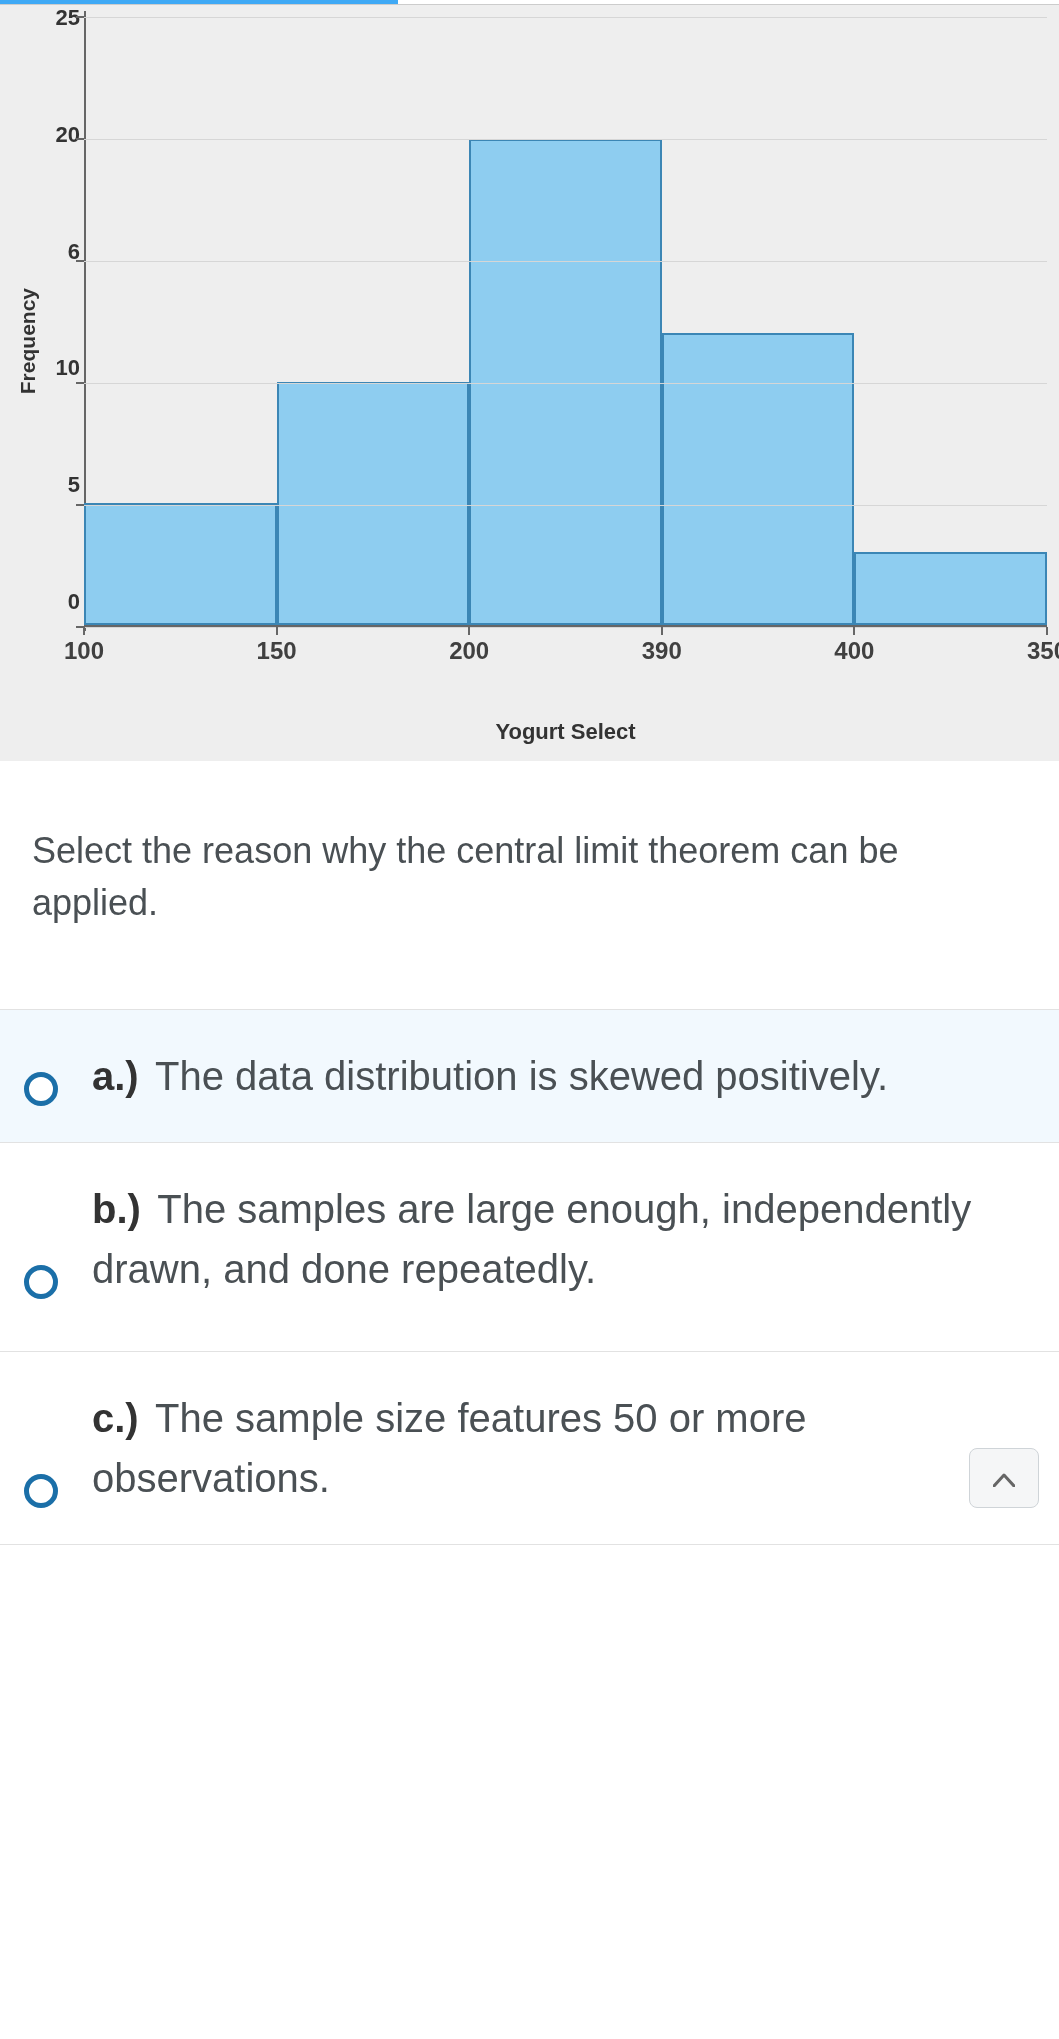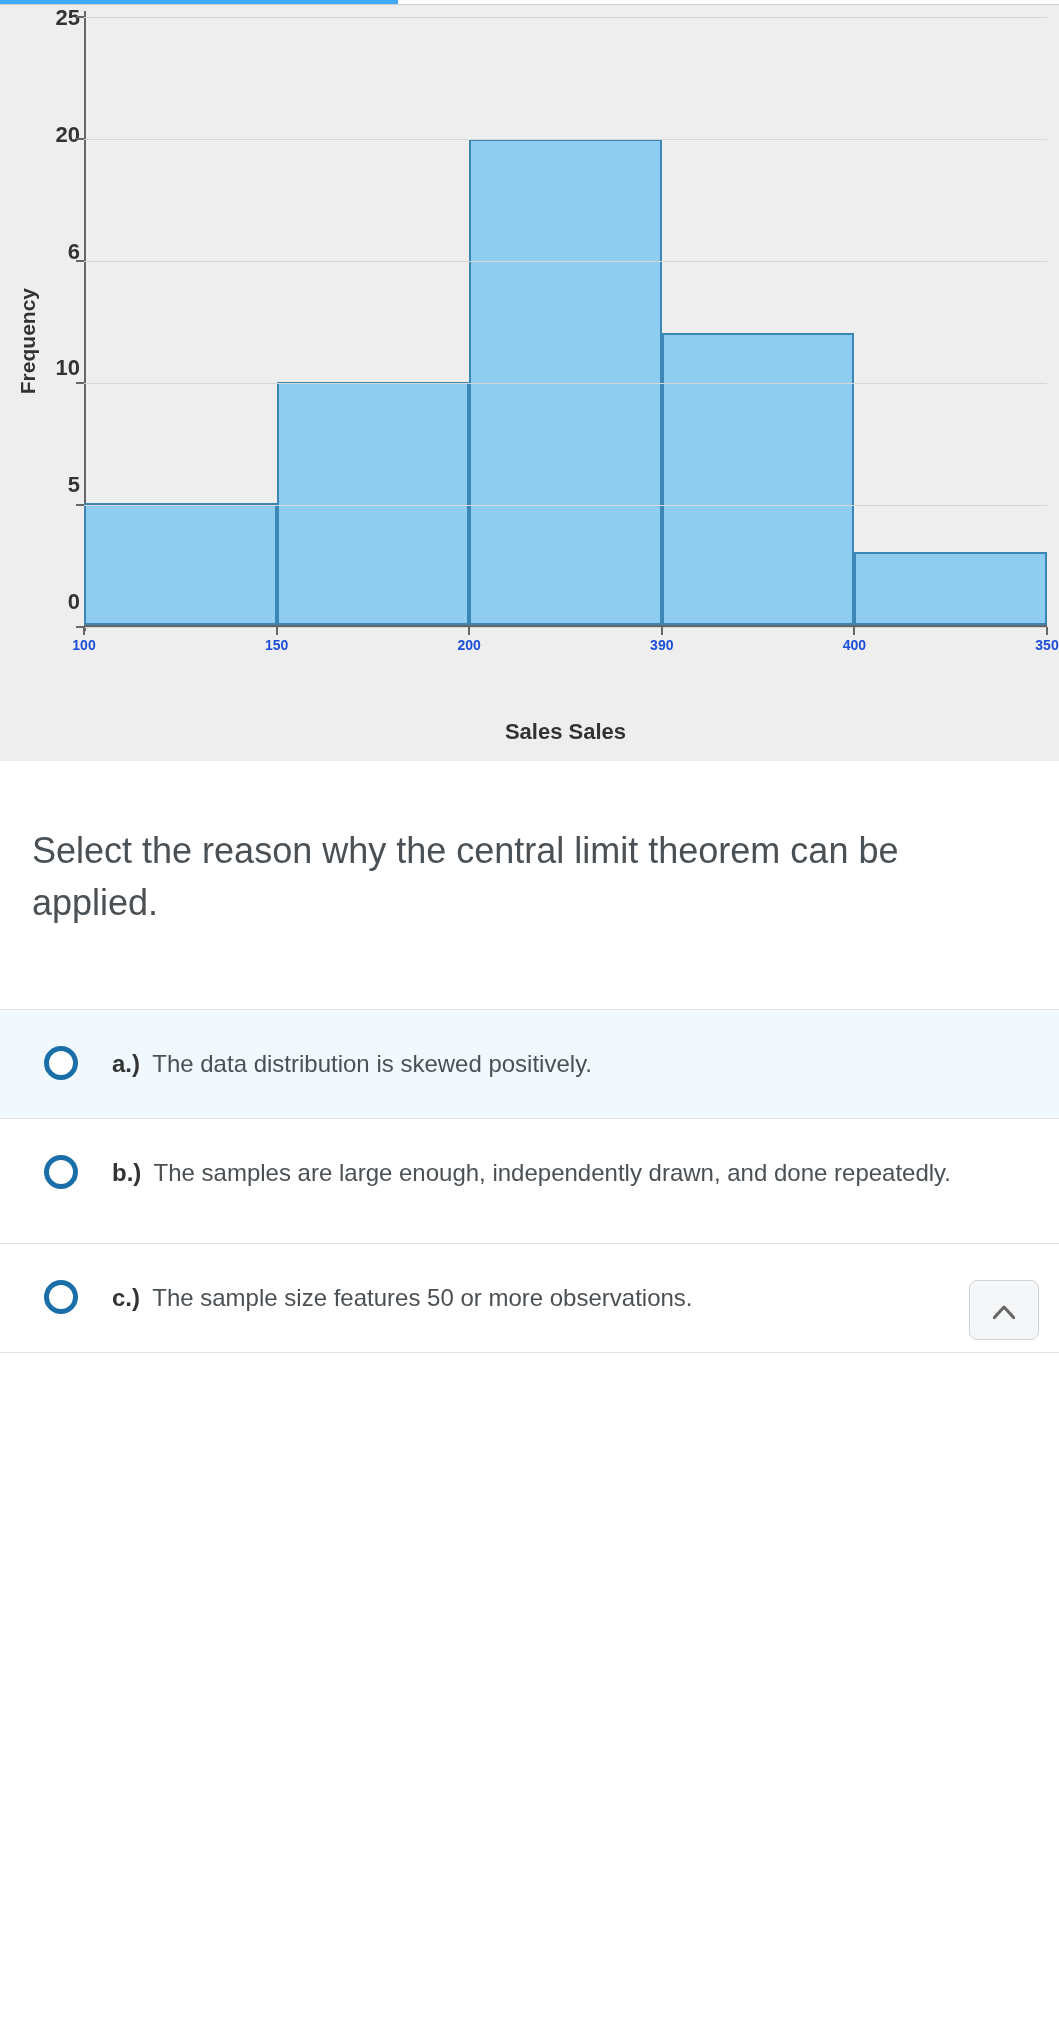--- a/index.html
+++ b/index.html
@@ -102,46 +102,46 @@
     position: absolute;
     top: 0;
     width: 2px;
     height: 8px;
     background: #666;
   }
   .x-tick-label {
     position: absolute;
     top: 10px;
     transform: translateX(-50%);
-    font-size: 14px;
-    font-weight: 600;
-    color: #1d4ed8;
+    font-size: 24px;
+    font-weight: 600;
+    color: #404040;
   }
   .x-axis-label {
     text-align: center;
     font-size: 22px;
     font-weight: 600;
     margin-top: 42px;
     margin-left: 44px;
   }
   .question-block {
     padding: 64px 32px 40px 32px;
   }
   .question-text {
     font-size: 36px;
     color: #4a5054;
     line-height: 1.45;
   }
   .options { margin-top: 40px; }
   .option {
     display: flex;
-    align-items: flex-start;
-    padding: 36px 28px 36px 44px;
+    align-items: flex-end;
+    padding: 36px 28px 36px 24px;
     border-top: 1px solid #e2e2e2;
-    font-size: 24px;
+    font-size: 40px;
     color: #4a5054;
     gap: 34px;
   }
   .option.selected { background: #f2f9fe; }
   .option:last-child { border-bottom: 1px solid #e2e2e2; }
   .radio {
     width: 34px; height: 34px;
     border: 5px solid #1b6fa8;
     border-radius: 50%;
     flex: 0 0 auto;
@@ -215,21 +215,21 @@
             <div class="x-tick-mark" style="left: calc(80% - 1px);"></div>
             <div class="x-tick-mark" style="left: calc(100% - 1px);"></div>
           </div>
       <div class="x-tick-label" style="left: 0%;">100</div>
           <div class="x-tick-label" style="left: 20%;">150</div>
           <div class="x-tick-label" style="left: 40%; text-align: right;">200</div>
           <div class="x-tick-label" style="left: 60%;">390</div>
           <div class="x-tick-label" style="left: 80%;">400</div>
           <div class="x-tick-label" style="left: 100%;">350</div>
         </div>
-      <div class="x-axis-label">Sales Sales</div>
+      <div class="x-axis-label">Yogurt Select</div>
     </div>
   </div>
 </div>
 
 <div class="question-block">
   <div class="question-text">Select the reason why the central limit theorem can be applied.</div>
 </div>
 
 <div class="options">
 

